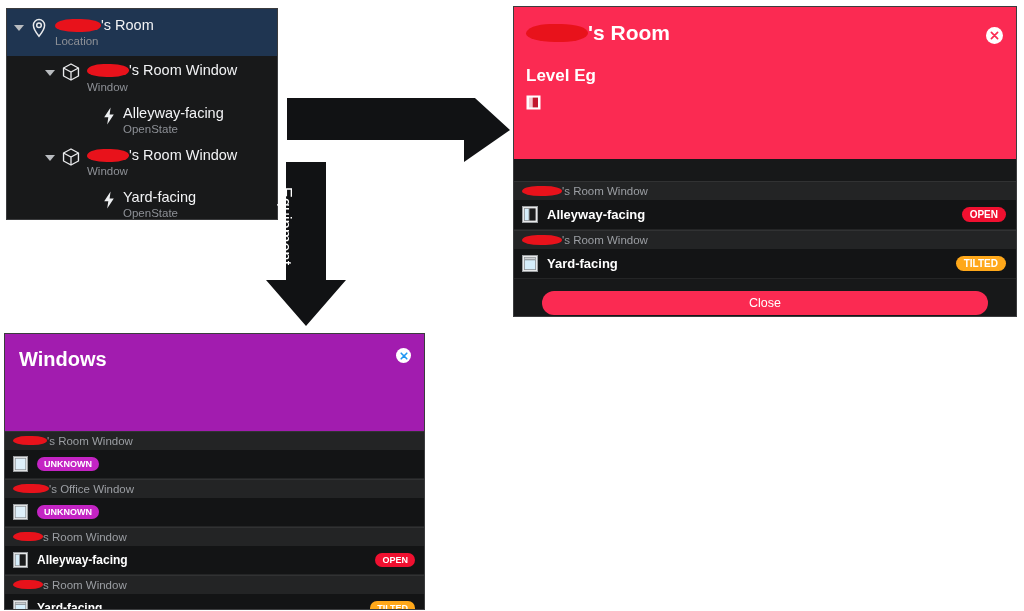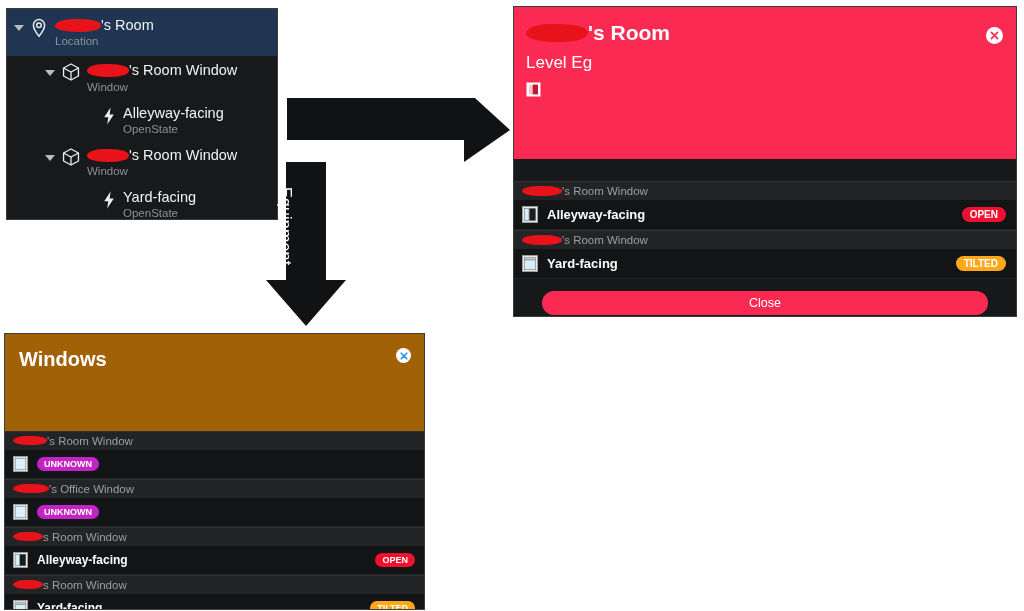--- a/index.html
+++ b/index.html
@@ -99,33 +99,33 @@
   }
   .btn-close {
     display: flex; align-items: center; justify-content: center;
     border-radius: 999px; color: #ffffff; cursor: pointer; text-align: right;
   }
 
   
   #dlg-room { left: 513px; top: 6px; width: 504px; height: 311px; }
   #dlg-room .dlg-header { height: 152px; background: #fb2a52; padding: 14px 0 0 12px; }
   #dlg-room .dlg-title { font-size: 21px; }
-  #dlg-room .dlg-sub { font-size: 17px; margin-top: 8px; }
+  #dlg-room .dlg-sub { font-size: 17px; margin-top: 21px; font-weight: bold; }
   #dlg-room .hdr-ico { margin-top: 9px; }
   #dlg-room .close-x { right: 13px; top: 20px; width: 17px; height: 17px; }
   #dlg-room .gap-strip { height: 22px; }
   #dlg-room .item-row { height: 30px; padding: 0 10px 0 8px; }
   #dlg-room .item-ico { margin-right: 9px; }
   #dlg-room .item-name { font-size: 13px; }
   #dlg-room .badge { font-size: 10px; padding: 2px 8px; }
   #dlg-room .btn-close { margin: 12px 28px 0 28px; height: 24px; background: #fb2a52; font-size: 12.5px; }
 
   
   #dlg-windows { left: 4px; top: 333px; width: 421px; height: 277px; }
-  #dlg-windows .dlg-header { height: 97px; background: #a16207; padding: 14px 0 0 14px; }
+  #dlg-windows .dlg-header { height: 97px; background: #a21caf; padding: 14px 0 0 14px; }
   #dlg-windows .dlg-title { font-size: 20px; }
   #dlg-windows .close-x { right: 13px; top: 14px; width: 15px; height: 15px; }
   #dlg-windows .item-row { height: 29px; padding: 0 9px 0 8px; }
   #dlg-windows .item-ico { margin-right: 9px; }
   #dlg-windows .item-name { font-size: 12px; }
   #dlg-windows .badge { font-size: 9px; padding: 2px 7px; }
 </style>
 </head>
 <body>
 

